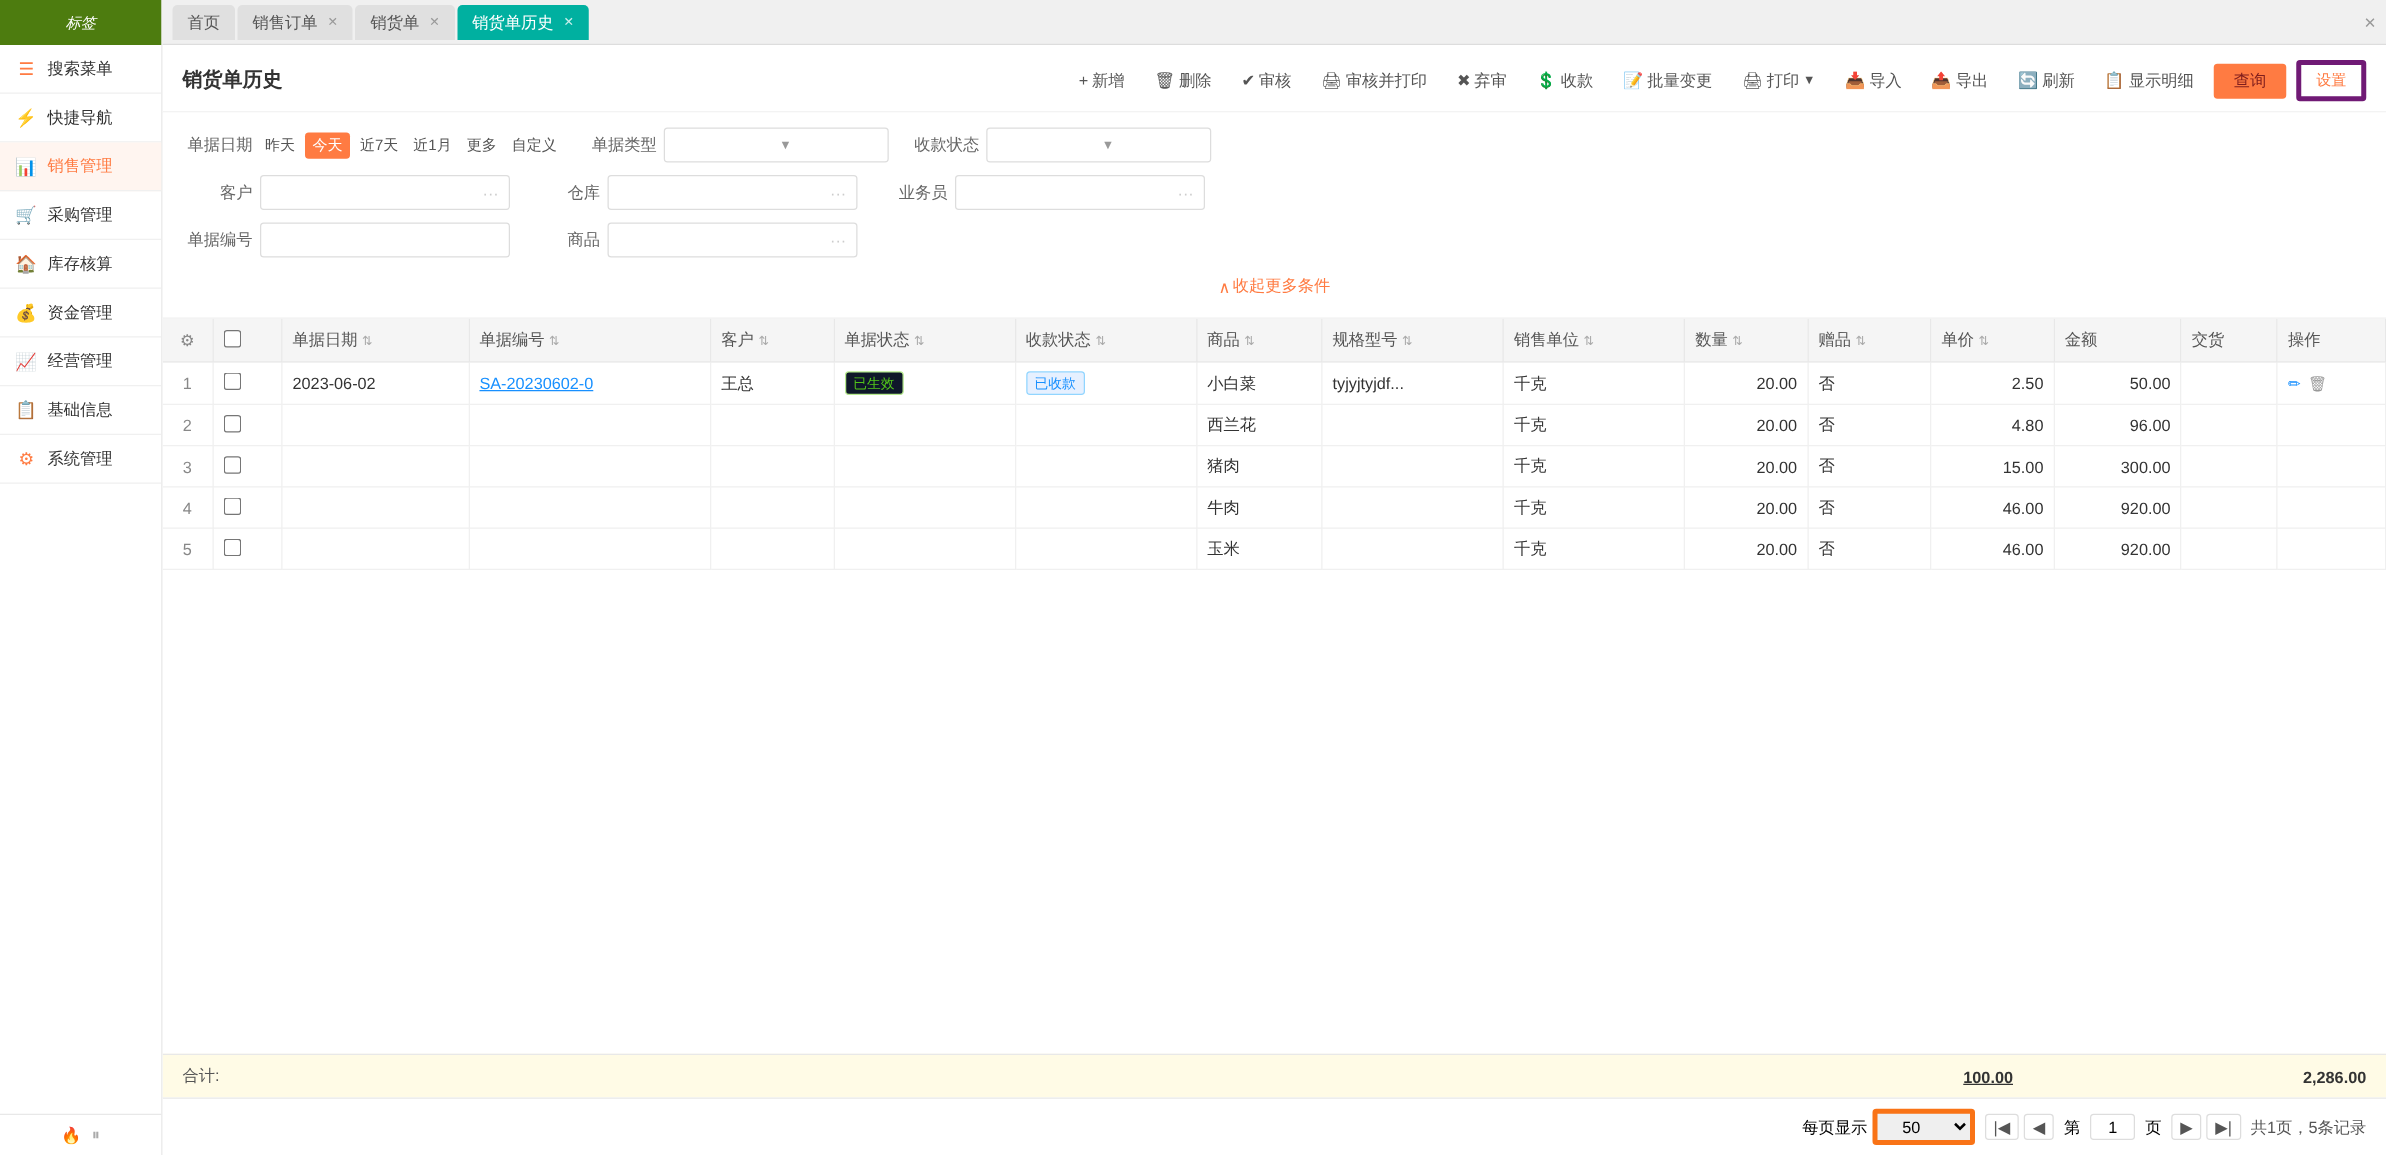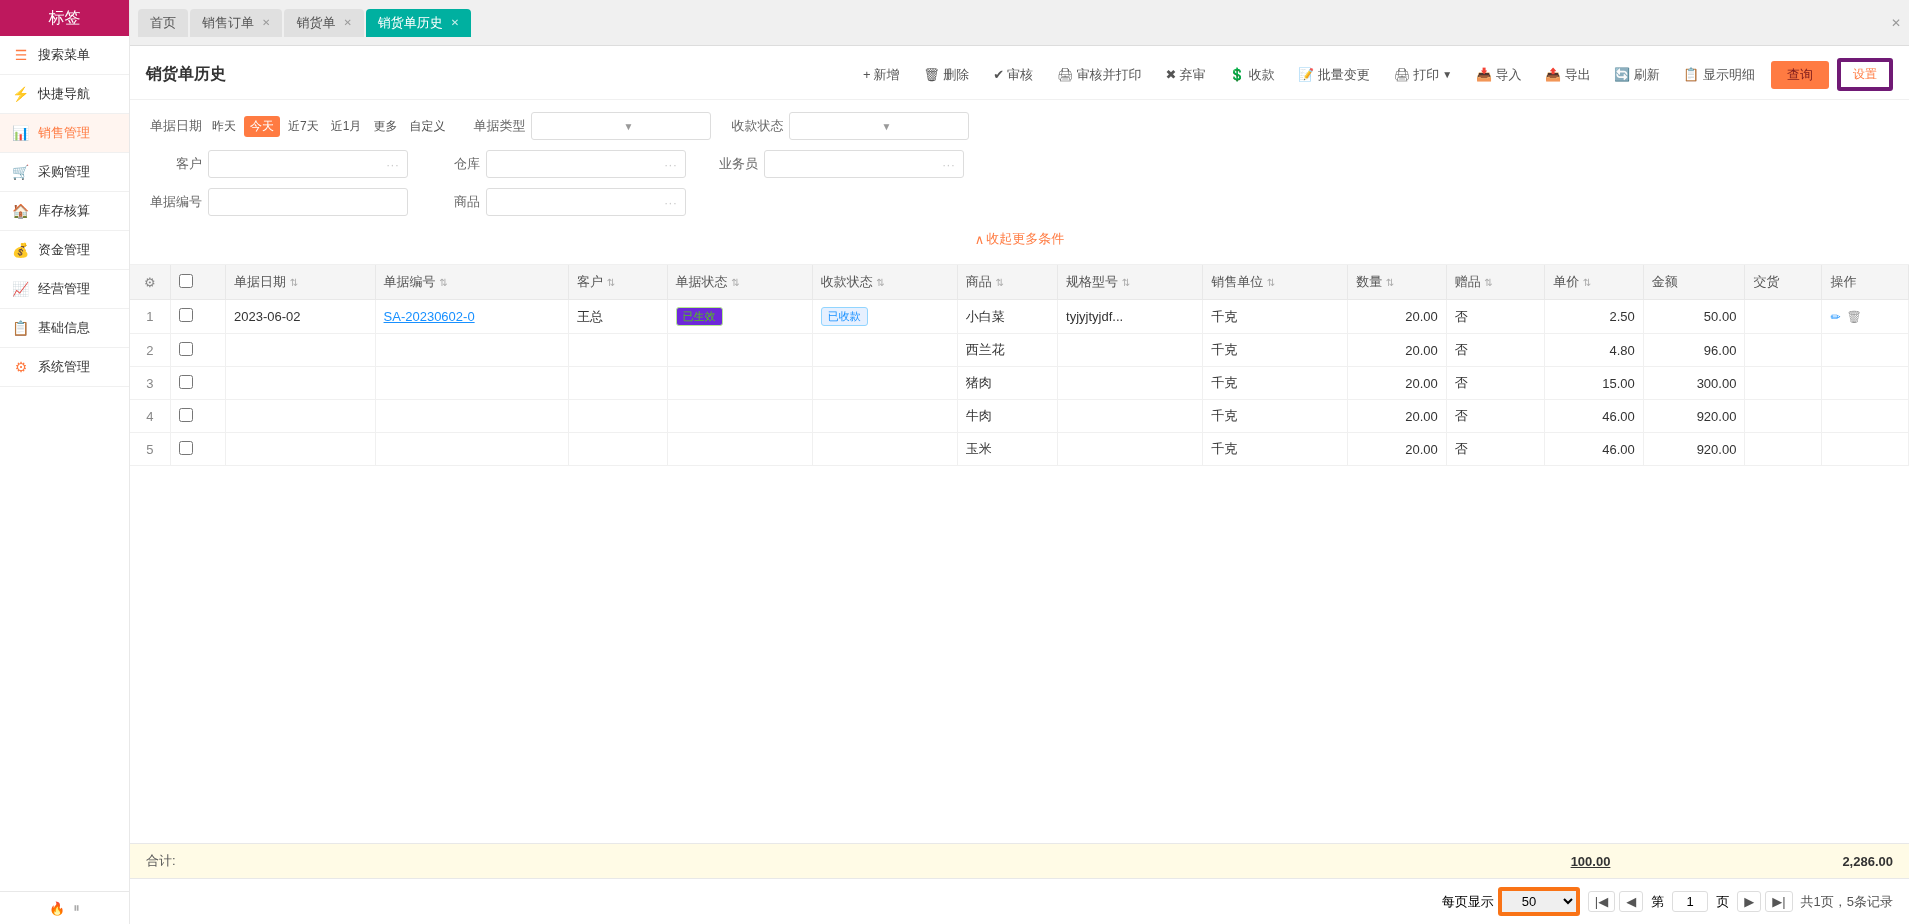--- a/index.html
+++ b/index.html
@@ -1,30 +1,30 @@
 <!DOCTYPE html>
 <html><head>
   <meta charset="utf-8">
   <style>
     * { box-sizing: border-box; margin: 0; padding: 0; font-family: 'Microsoft YaHei', Arial, sans-serif; font-size: 13px; }
     body { display: flex; height: 924px; overflow: hidden; background: #f5f5f5; }
 
     
     .sidebar { width: 130px; background: #fff; border-right: 1px solid #e8e8e8; display: flex; flex-direction: column; height: 100%; }
-    .sidebar-top { background: #be185d; height: 36px; display: flex; align-items: center; justify-content: center; color: white; font-size: 16px; }
+    .sidebar-top { background: #4d7c0f; height: 36px; display: flex; align-items: center; justify-content: center; color: white; font-size: 12px; font-style: italic; }
     .sidebar-item { display: flex; align-items: center; gap: 8px; padding: 10px 12px; cursor: pointer; color: #333; border-bottom: 1px solid #f0f0f0; }
     .sidebar-item .icon { width: 18px; height: 18px; display: flex; align-items: center; justify-content: center; color: #ff7b42; font-size: 14px; }
     .sidebar-item.active { background: #fff5f0; color: #ff7b42; }
     .sidebar-bottom { margin-top: auto; border-top: 1px solid #e8e8e8; padding: 8px; display: flex; gap: 8px; align-items: center; justify-content: center; }
 
     
     .main { flex: 1; display: flex; flex-direction: column; overflow: hidden; }
 
     
-    .tab-bar { background: #f0f0f0; display: flex; align-items: center; border-bottom: 1px solid #ddd; height: 46px; padding: 0 8px; gap: 2px; }
+    .tab-bar { background: #f0f0f0; display: flex; align-items: center; border-bottom: 1px solid #ddd; height: 36px; padding: 0 8px; gap: 2px; }
     .tab { display: flex; align-items: center; gap: 4px; padding: 0 12px; height: 28px; border-radius: 4px 4px 0 0; cursor: pointer; background: #e0e0e0; color: #555; font-size: 12px; }
     .tab.active { background: #fff; color: #333; }
     .tab .close-btn { font-size: 10px; color: #999; margin-left: 4px; cursor: pointer; }
     .tab-close-all { margin-left: auto; font-size: 12px; color: #999; cursor: pointer; }
 
     
     .content { flex: 1; padding: 0; background: #fff; overflow: auto; display: flex; flex-direction: column; }
 
     
     .page-header { padding: 12px 16px 8px; display: flex; align-items: center; justify-content: space-between; border-bottom: 1px solid #f0f0f0; }
@@ -49,21 +49,21 @@
     
     .table-container { flex: 1; overflow: auto; padding: 0 0; }
     table { width: 100%; border-collapse: collapse; font-size: 12px; }
     thead tr { background: #f5f5f5; }
     th { padding: 8px 8px; text-align: left; color: #555; font-weight: normal; border-bottom: 1px solid #e8e8e8; border-right: 1px solid #e8e8e8; white-space: nowrap; cursor: pointer; }
     th:first-child { width: 40px; text-align: center; }
     td { padding: 7px 8px; border-bottom: 1px solid #f0f0f0; border-right: 1px solid #f0f0f0; color: #333; white-space: nowrap; }
     td:first-child { text-align: center; color: #888; }
     .sort-icon { font-size: 10px; color: #aaa; }
     .badge { display: inline-block; padding: 1px 6px; border-radius: 3px; font-size: 11px; }
-    .badge-green { background: #6d28d9; color: #52c41a; border: 1px solid #b7eb8f; }
+    .badge-green { background: #0f172a; color: #52c41a; border: 1px solid #b7eb8f; }
     .badge-blue { background: #e6f0ff; color: #1890ff; border: 1px solid #91d5ff; }
     .link { color: #1890ff; text-decoration: underline; cursor: pointer; }
     .action-btns { display: flex; gap: 6px; }
     .action-btn { color: #1890ff; cursor: pointer; font-size: 12px; }
 
     
     .table-footer { border-top: 1px solid #e8e8e8; padding: 8px 16px; background: #fffbe6; display: flex; align-items: center; }
     .footer-label { color: #555; margin-right: 16px; }
     .footer-total { margin-left: auto; display: flex; gap: 32px; }
     .footer-val { color: #333; font-weight: bold; }

